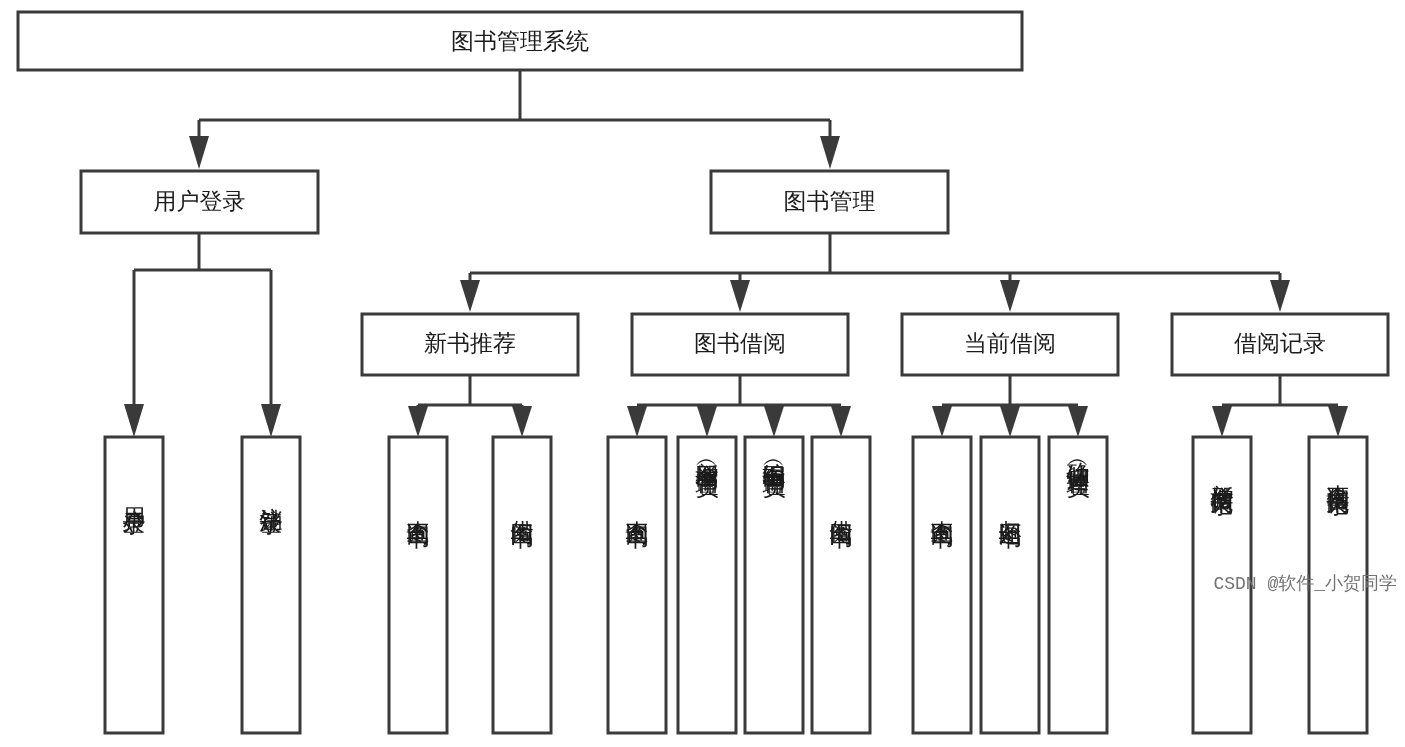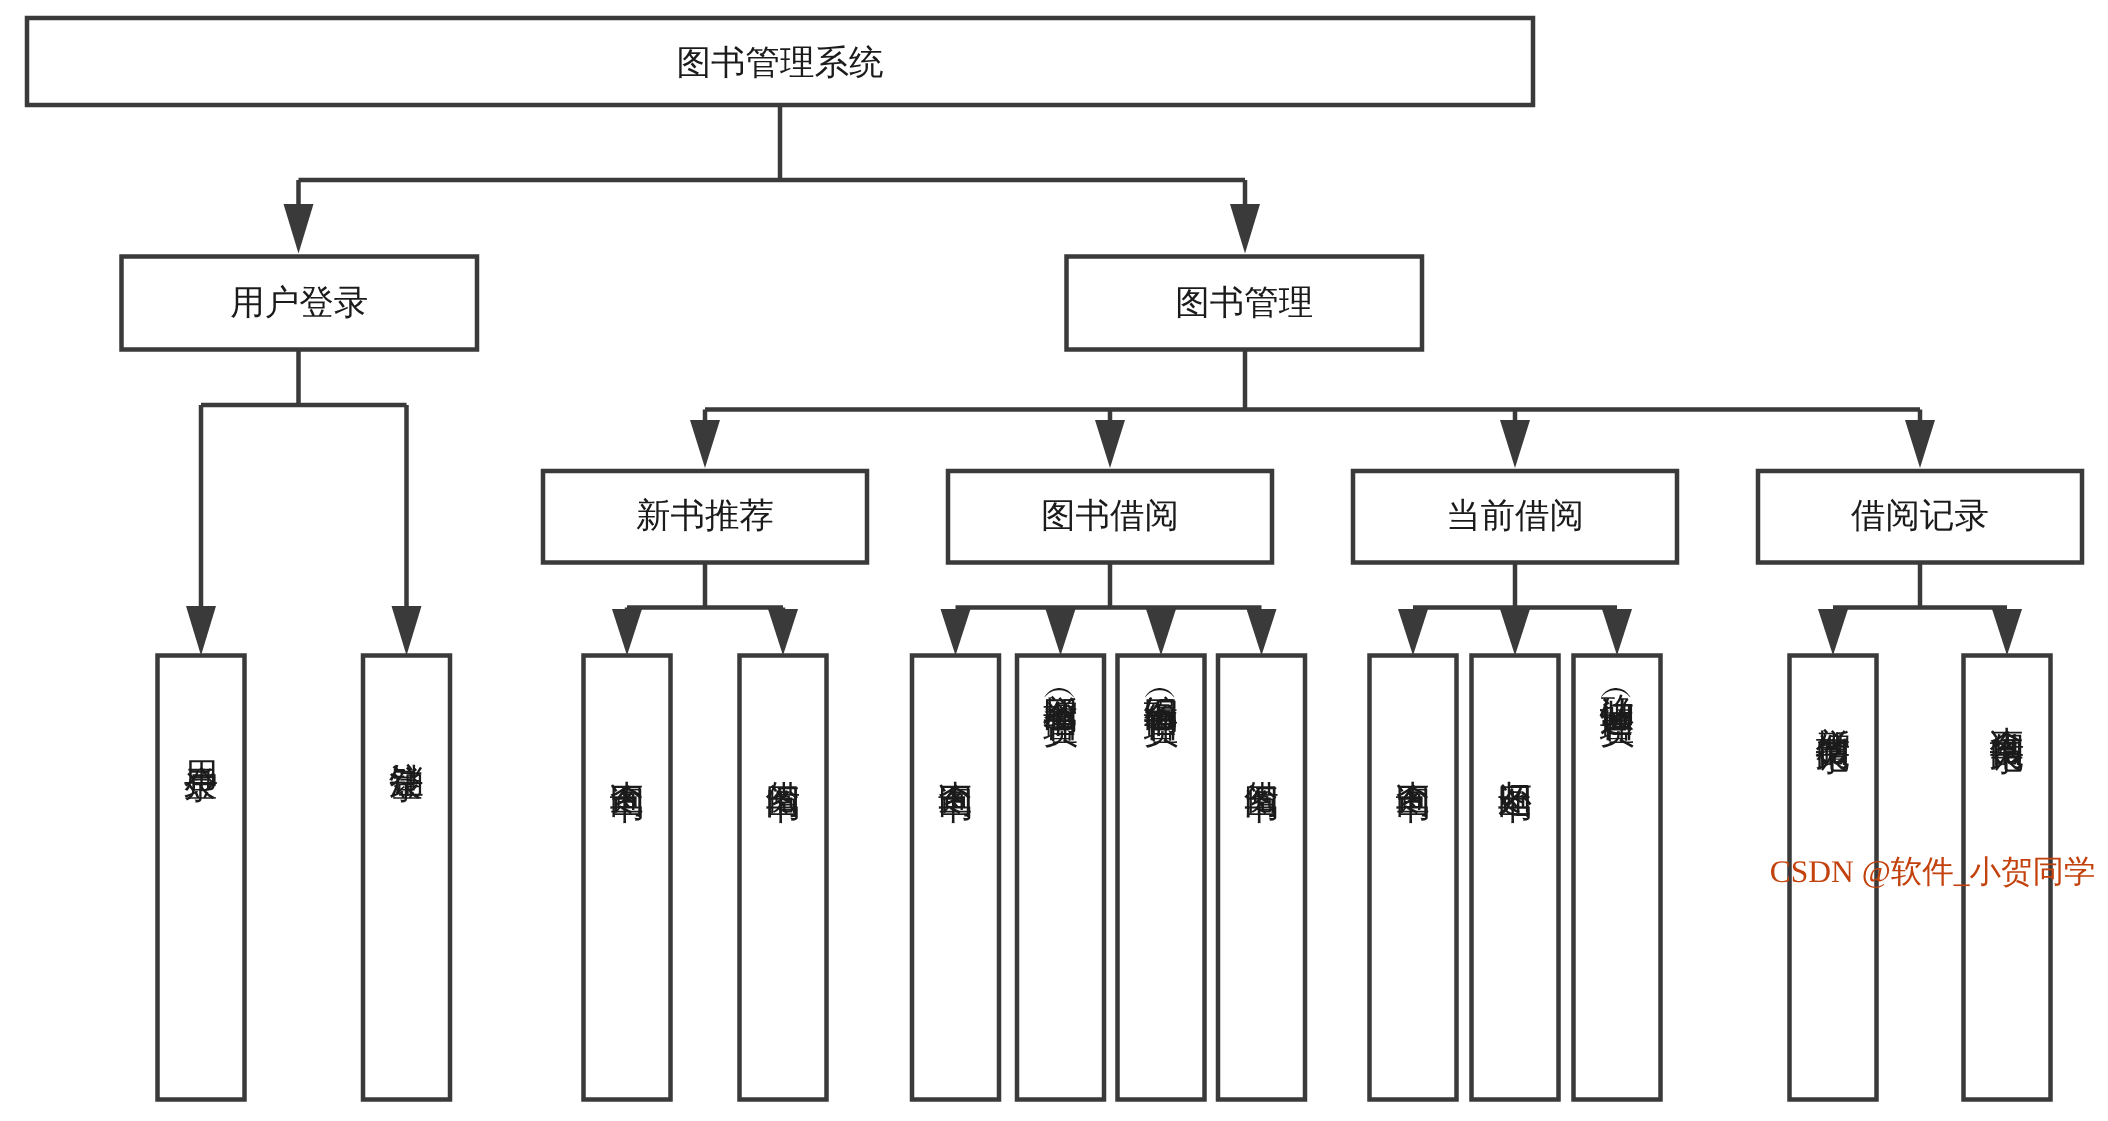--- a/index.html
+++ b/index.html
@@ -60,23 +60,23 @@
     font-size: 23px;
     line-height: 1.18;
     color: #1b1b1b;
     letter-spacing: 2px;
     white-space: nowrap;
   }
   #watermark {
     position: absolute;
     right: 8px;
     bottom: 6px;
-    font-family: Liberation Serif, serif;
-    font-size: 21px;
-    color: #c2410c;
+    font-family: Liberation Mono, monospace;
+    font-size: 18px;
+    color: #737373;
     white-space: nowrap;
     pointer-events: none;
   }
 </style>
 </head>
 <body>
 
 <div id="diagram-root">
 
   <svg id="flowchart" viewBox="0 0 1405 747" xmlns="http://www.w3.org/2000/svg">

